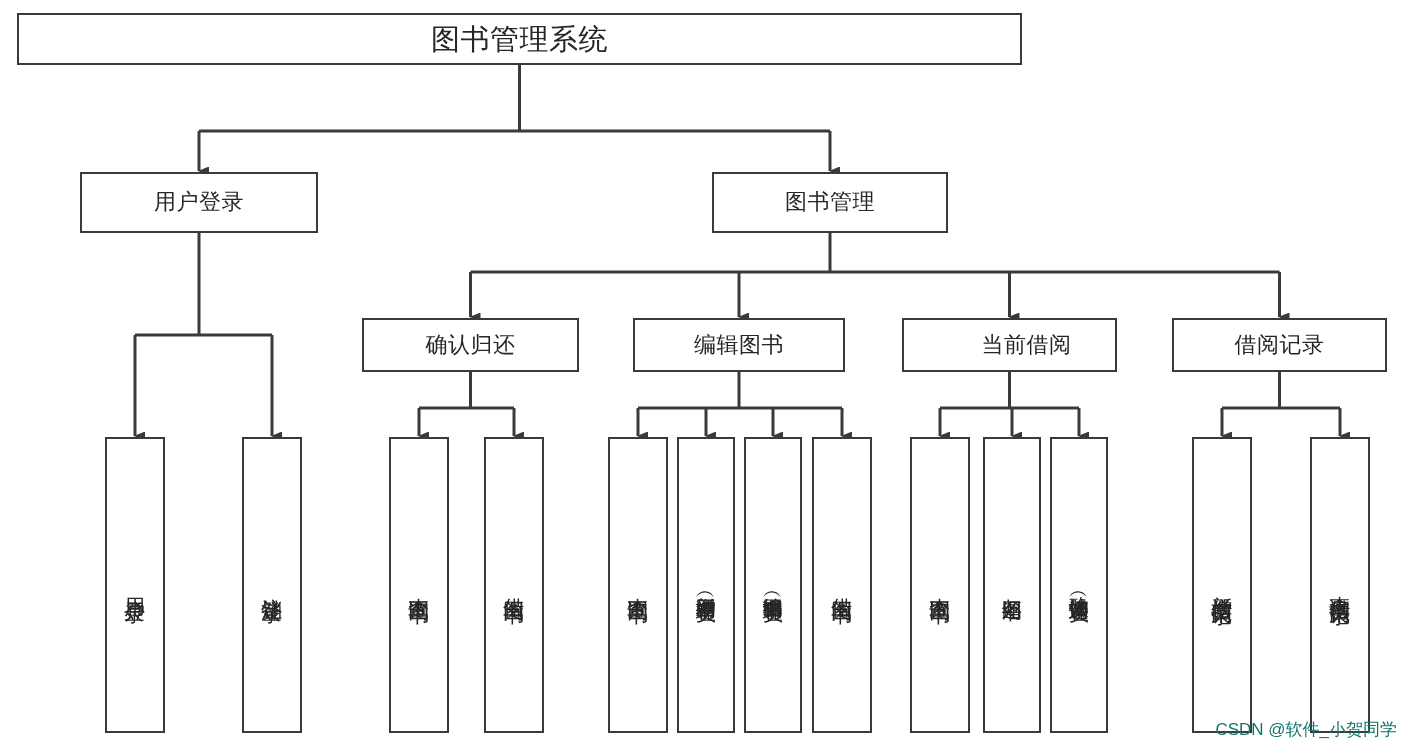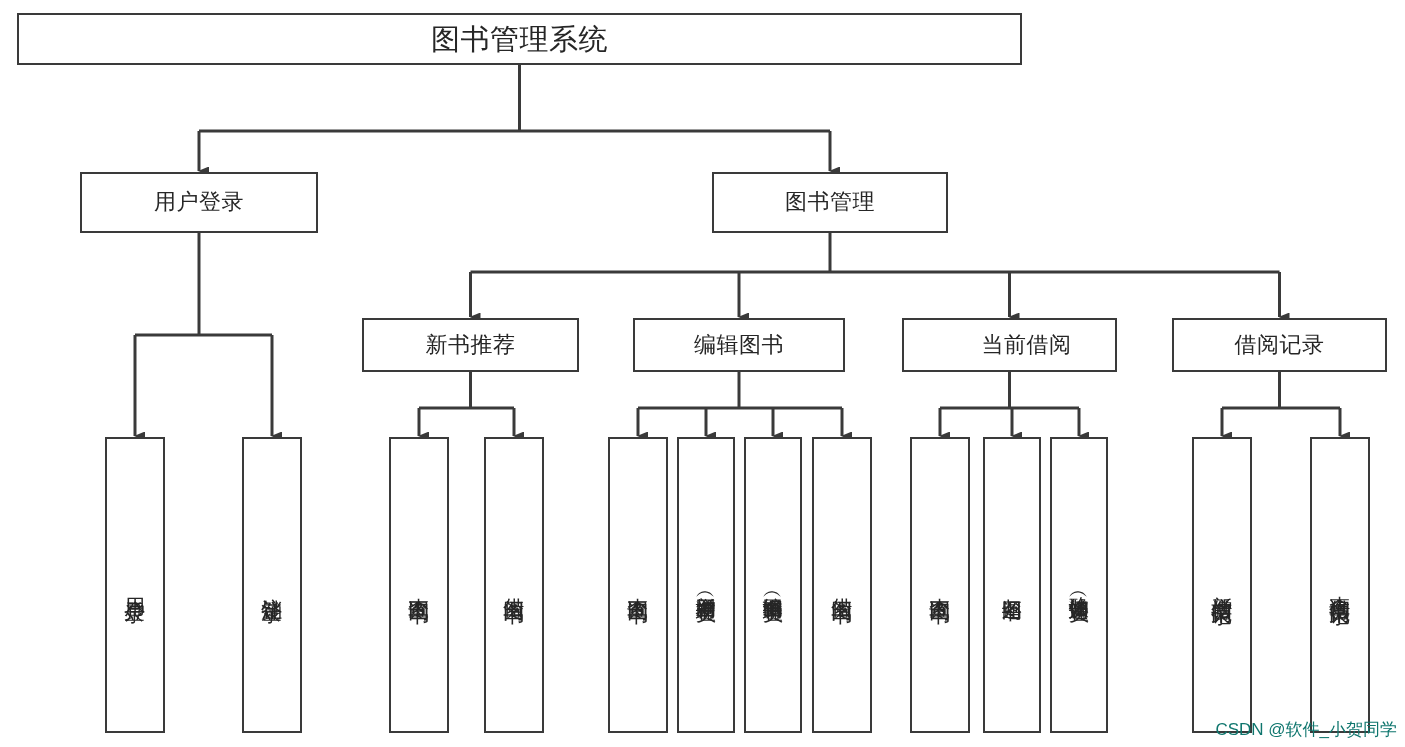--- a/index.html
+++ b/index.html
@@ -131,21 +131,21 @@
       <div class="node horiz root" style="left: 17px; top: 13px; width: 1005px; height: 52px;">
         <span class="node-label">图书管理系统</span>
       </div>
       <div class="node horiz" style="left: 80px; top: 172px; width: 238px; height: 61px;">
         <span class="node-label">用户登录</span>
       </div>
       <div class="node horiz" style="left: 712px; top: 172px; width: 236px; height: 61px;">
         <span class="node-label">图书管理</span>
       </div>
       <div class="node horiz" style="left: 362px; top: 318px; width: 217px; height: 54px;">
-        <span class="node-label">新书推荐</span>
+        <span class="node-label">确认归还</span>
       </div>
       <div class="node horiz" style="left: 633px; top: 318px; width: 212px; height: 54px;">
         <span class="node-label">编辑图书</span>
       </div>
       <div class="node horiz" style="left: 902px; top: 318px; width: 215px; height: 54px; padding-left: 34px;">
         <span class="node-label">当前借阅</span>
       </div>
       <div class="node horiz" style="left: 1172px; top: 318px; width: 215px; height: 54px;">
         <span class="node-label">借阅记录</span>
       </div>

